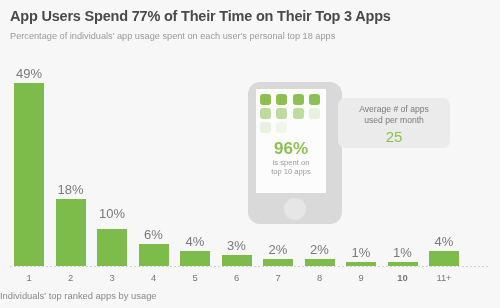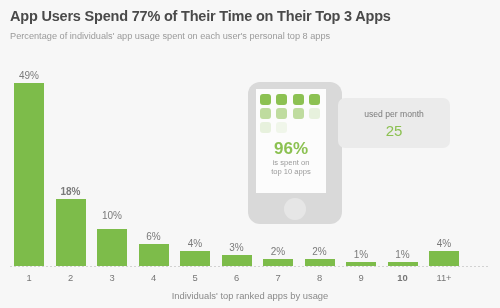--- a/index.html
+++ b/index.html
@@ -28,29 +28,29 @@
   .plot{position:absolute;left:0;top:40px;width:500px;height:268px;}
   .baseline{
     position:absolute;left:10px;top:226px;width:480px;height:1px;
     background:repeating-linear-gradient(to right,#d2d2d2 0 2px,transparent 2px 4px);
   }
   .bar-col{
     position:absolute;bottom:42px;width:30px;
     display:flex;flex-direction:column;align-items:center;justify-content:flex-end;
   }
   .bar-val{
-    font-size:10px;color:#7a7a7a;margin-bottom:2px;white-space:nowrap;margin-top:34px;
+    font-size:13px;color:#7a7a7a;margin-bottom:2px;white-space:nowrap;margin-top:34px;
   }
   .bar-rect{width:30px;background:#7dbc4a;}
   .tick{
     position:absolute;top:232px;width:30px;text-align:center;
     font-size:9.4px;color:#777;
   }
   .axis-title{
-    position:absolute;top:250px;left:0;width:500px;text-align:center;
+    position:absolute;top:250px;left:0;width:500px;text-align:left;
     font-size:9.4px;color:#8a8a8a;
   }
 
   
   .callout{
     position:absolute;left:338px;top:98px;width:112px;height:50px;
     background:#ebebeb;border-radius:7px;
     display:flex;flex-direction:column;align-items:center;justify-content:center;
     box-sizing:border-box;padding-top:2px;
   }
@@ -85,30 +85,30 @@
     position:absolute;left:50%;margin-left:-11px;top:116px;
     width:22px;height:22px;border-radius:50%;background:#e6e6e6;
   }
 </style>
 </head>
 <body>
 
 <div id="stage">
 
   <div class="title">App Users Spend 77% of Their Time on Their Top 3 Apps</div>
-  <div class="subtitle">Percentage of individuals' app usage spent on each user's personal top 8 apps</div>
+  <div class="subtitle">Percentage of individuals' app usage spent on each user's personal top 18 apps</div>
 
   <div class="plot">
     <div class="baseline"></div>
     <div id="bars">
         <div class="bar-col" style="left: 14px;">
           <div class="bar-val">49%</div>
           <div class="bar-rect" style="height: 183px; background: rgb(125, 188, 74);"></div>
         </div>
-        <div class="bar-col" style="left: 55.5px; font-weight: bold;">
+        <div class="bar-col" style="left: 55.5px;">
           <div class="bar-val">18%</div>
           <div class="bar-rect" style="height: 67.2245px; background: rgb(125, 188, 74);"></div>
         </div>
         <div class="bar-col" style="left: 97px; gap: 6px;">
           <div class="bar-val">10%</div>
           <div class="bar-rect" style="height: 37.3469px; background: rgb(125, 188, 74);"></div>
         </div>
         <div class="bar-col" style="left: 138.5px;">
           <div class="bar-val">6%</div>
           <div class="bar-rect" style="height: 22.4082px; background: rgb(125, 188, 74);"></div>
@@ -177,17 +177,18 @@
       <div class="screen-stat">
         <div class="stat-big">96%</div>
         <div class="stat-sub">is spent on</div>
         <div class="stat-sub">top 10 apps</div>
       </div>
     </div>
     <div class="home-btn"></div>
   </div>
 
   <div class="callout">
+    <div class="callout-line">Average # of apps</div>
     <div class="callout-line">used per month</div>
     <div class="callout-num">25</div>
   </div>
 
 </div>
 
 </body></html>

